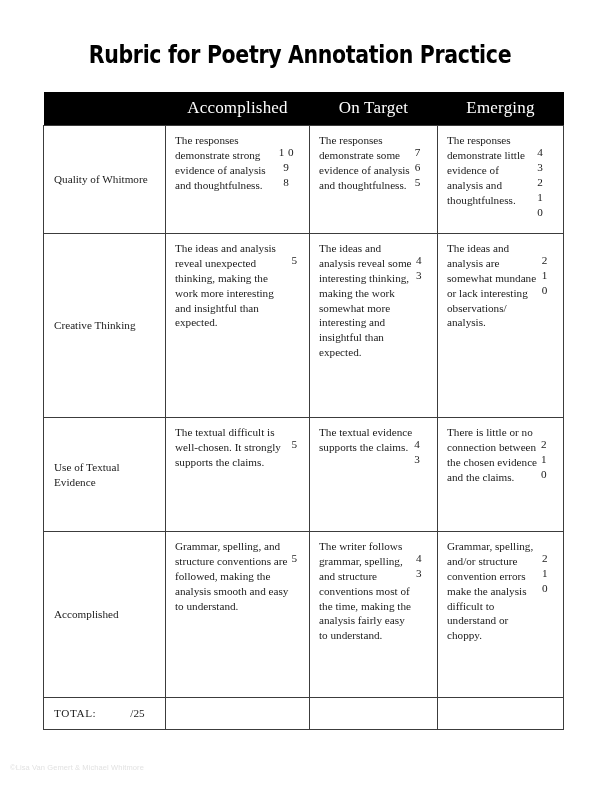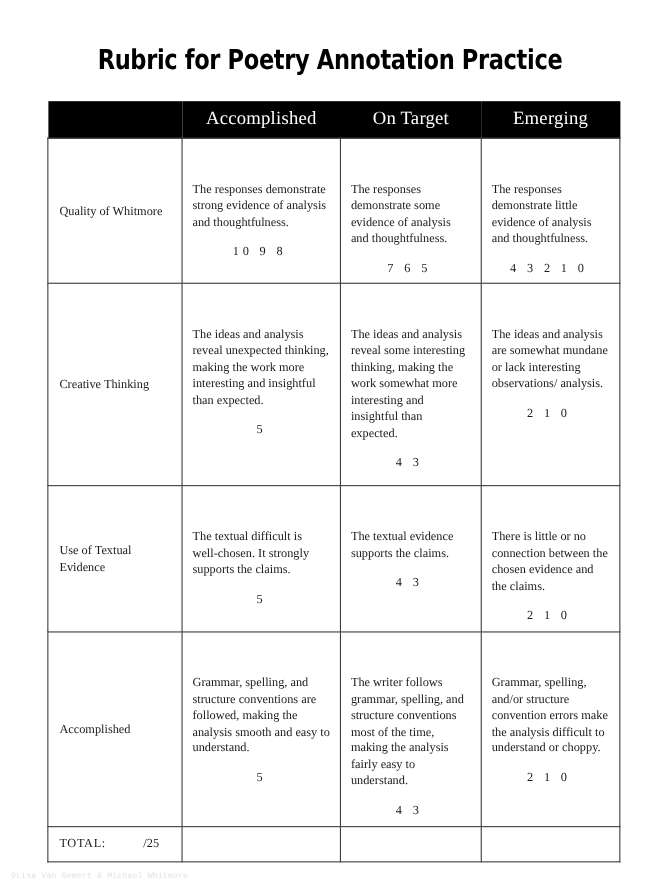--- a/index.html
+++ b/index.html
@@ -76,24 +76,23 @@
 
   .rubric tbody td.criterion {
     vertical-align: middle;
     padding-left: 10px;
     padding-right: 6px;
     line-height: 1.35;
   }
 
   .cell-inner {
     display: flex;
-    flex-direction: column;
+    flex-direction: row;
     height: 100%;
     min-height: 100%;
-    margin-top: 32px;
   }
   .desc { display: block; }
   .scores {
     margin-top: 12px;
     text-align: center;
     letter-spacing: 3.5px;
     padding-right: 3px;
   }
   .scores.single { letter-spacing: 0; }
 
@@ -113,22 +112,22 @@
     display: flex;
     align-items: center;
   }
   .total-label { letter-spacing: 0.6px; }
   .total-value { margin-left: 34px; }
 
   
   .footer {
     position: absolute;
     left: 10px;
-    top: 793px;
-    font-family: Liberation Mono, monospace;
+    top: 763px;
+    font-family: Liberation Sans, sans-serif;
     font-size: 7.5px;
     color: #e2e2e2;
     letter-spacing: 0.1px;
     white-space: nowrap;
   }
 </style>
 </head>
 <body>
 
 <div class="page">

